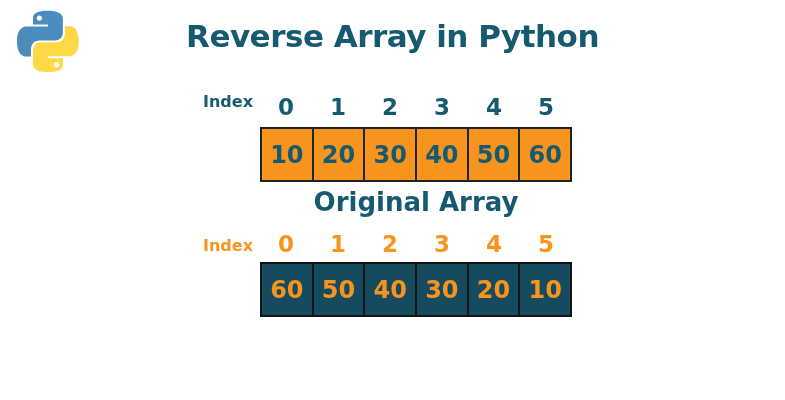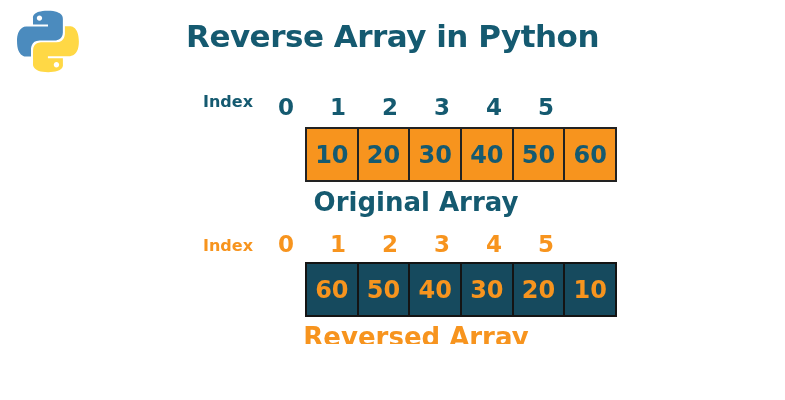--- a/index.html
+++ b/index.html
@@ -25,21 +25,21 @@
   .idx-label.orig{top:92px;color:#155A70;}
   .idx-label.rev{top:236px;color:#F7941E;}
   
   .idx-row{position:absolute;left:260px;width:312px;display:flex;font-size:23px;font-weight:bold;}
   .idx-row.orig{top:94px;color:#155A70;}
   .idx-row.rev{top:231px;color:#F7941E;}
   .idx-row span{width:52px;text-align:center;}
   
   .cells{
     position:absolute;left:260px;width:312px;height:55px;
-    display:flex;box-sizing:border-box;border:2px solid #222222;margin-left:45px;
+    display:flex;box-sizing:border-box;border:2px solid #222222;
   }
   .cells.orig{top:127px;}
   .cells.rev{top:262px;border-color:#141414;}
   .cell{
     flex:1;display:flex;align-items:center;justify-content:center;
     font-size:24px;font-weight:bold;
   }
   .cells.orig .cell{background:#F7941E;color:#155A70;border-right:2px solid #222222;}
   .cells.orig .cell:last-child{border-right:none;}
   .cells.rev .cell{background:#164A5E;color:#F7941E;border-right:2px solid #141414;}
@@ -98,21 +98,20 @@
 
   <div class="cells rev">
     <div class="cell">60</div>
     <div class="cell">50</div>
     <div class="cell">40</div>
     <div class="cell">30</div>
     <div class="cell">20</div>
     <div class="cell">10</div>
   </div>
 
-  <div class="caption rev">Reversed Array</div>
 
   <svg class="brand-logo" viewBox="0 0 56 49" preserveAspectRatio="xMidYMid meet" aria-hidden="true">
     <g fill="#F7941E">
       <polygon points="2,7 9,1 25,31 18,36"></polygon>
       <polygon points="54,7 47,1 31,31 38,36"></polygon>
       <circle cx="28" cy="19" r="6.5"></circle>
       <path d="M28,25 C32,31 38,41 41,47 Q28,51.5 15,47 C18,41 24,31 28,25 Z"></path>
     </g>
   </svg>
 

